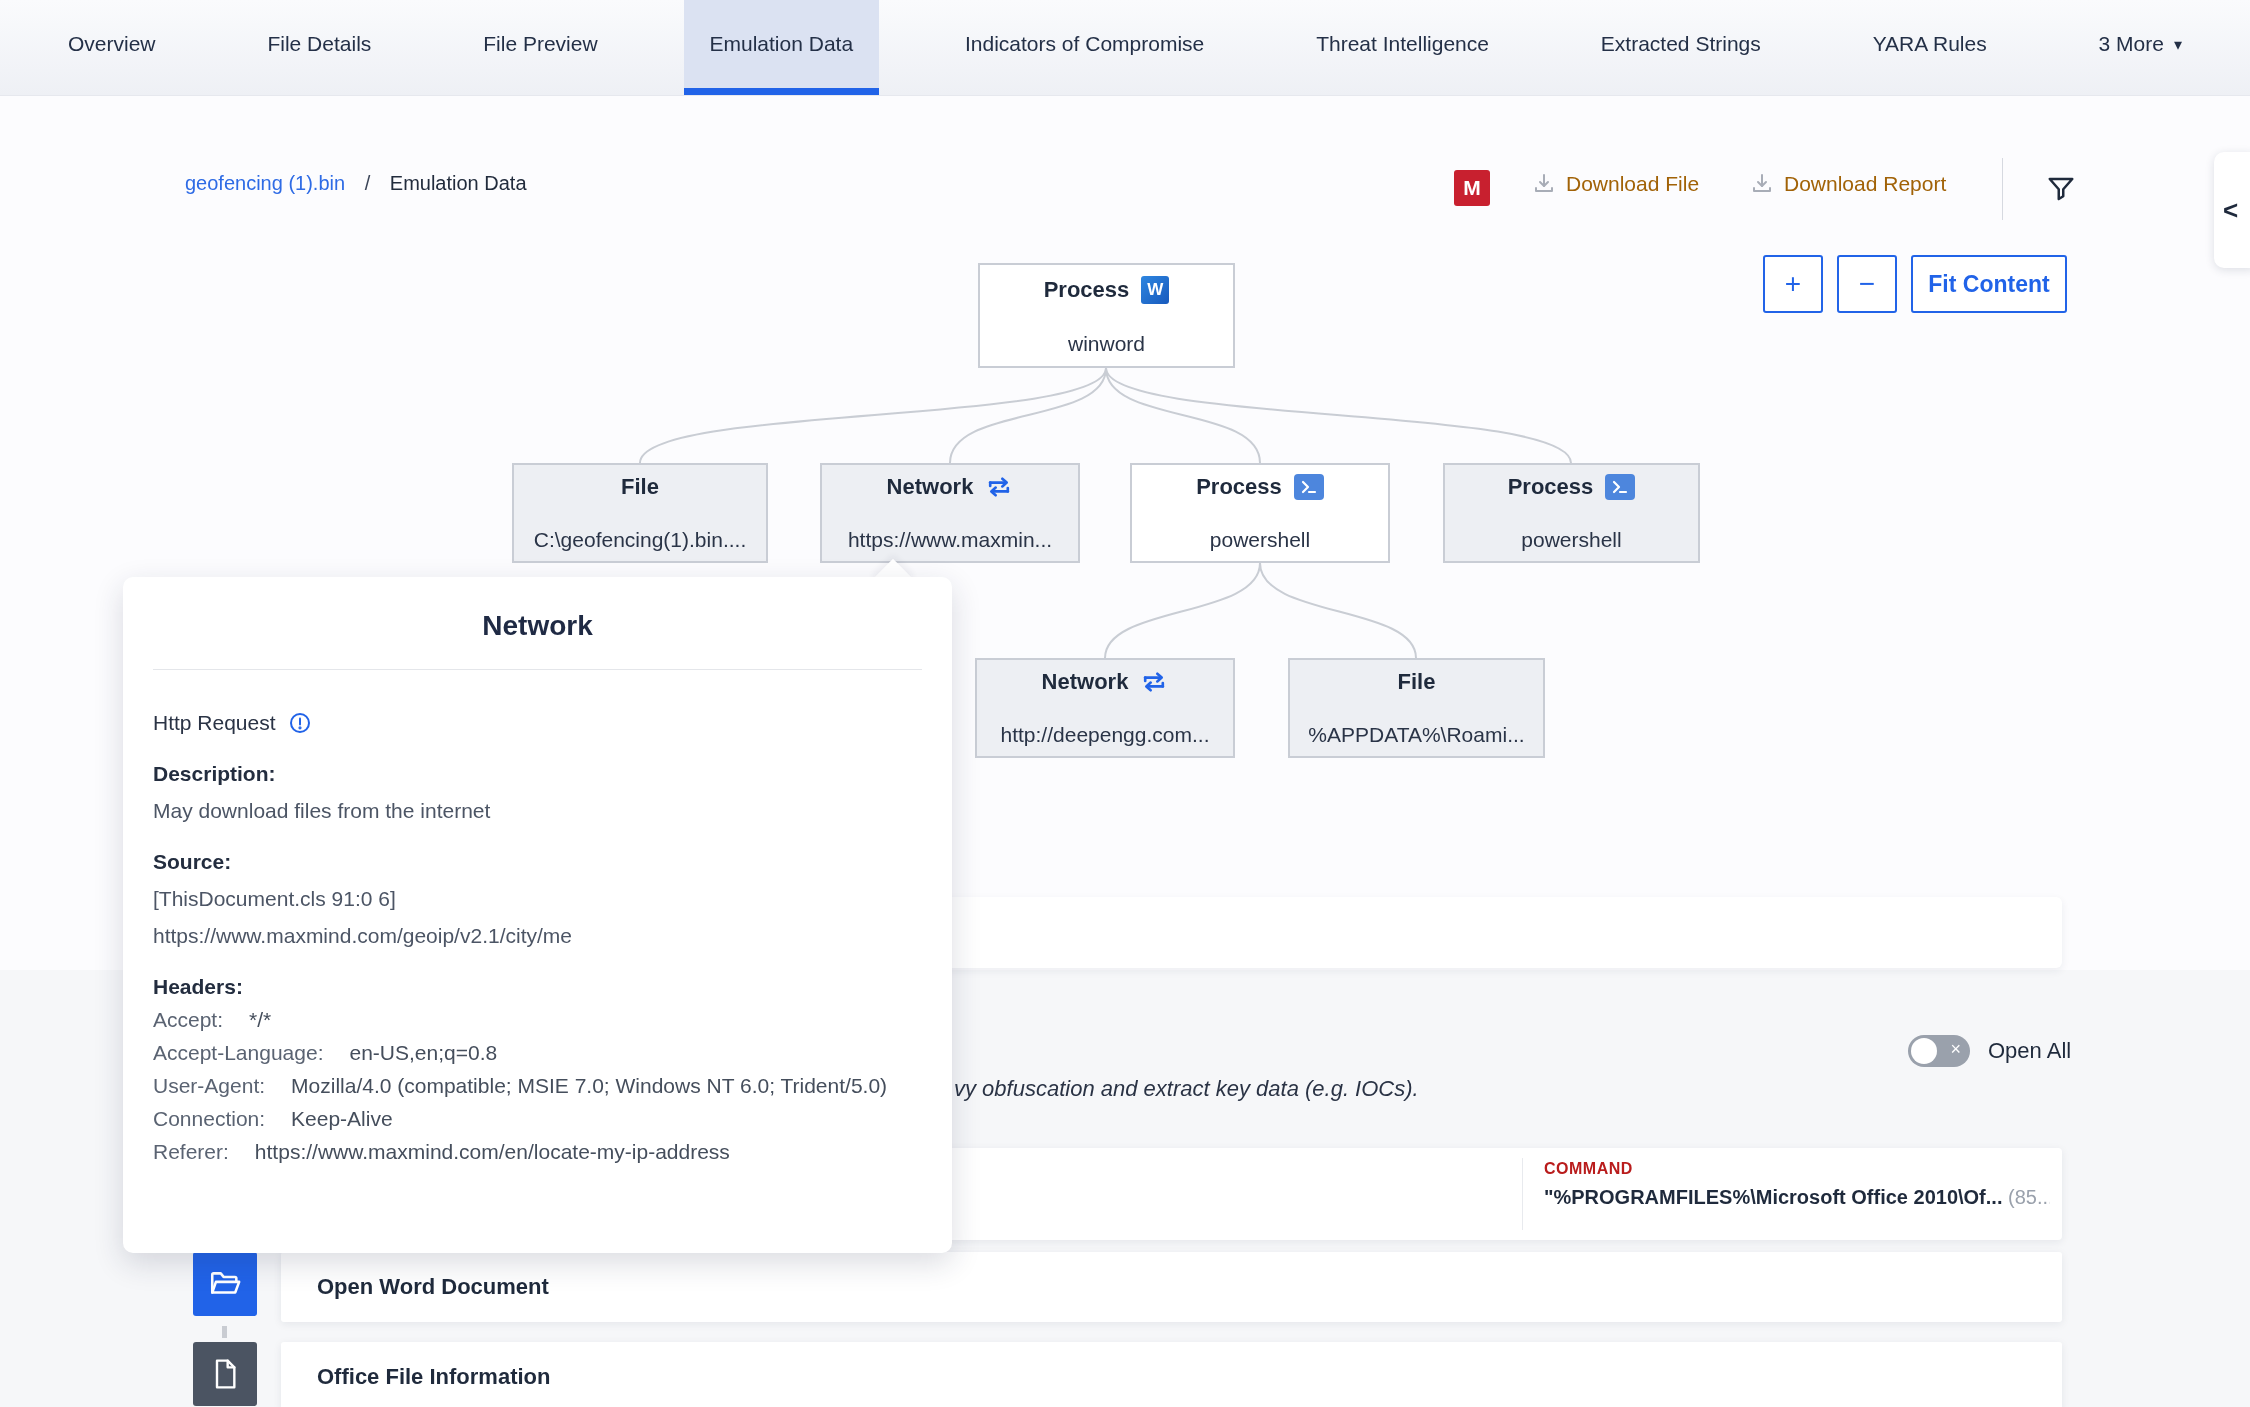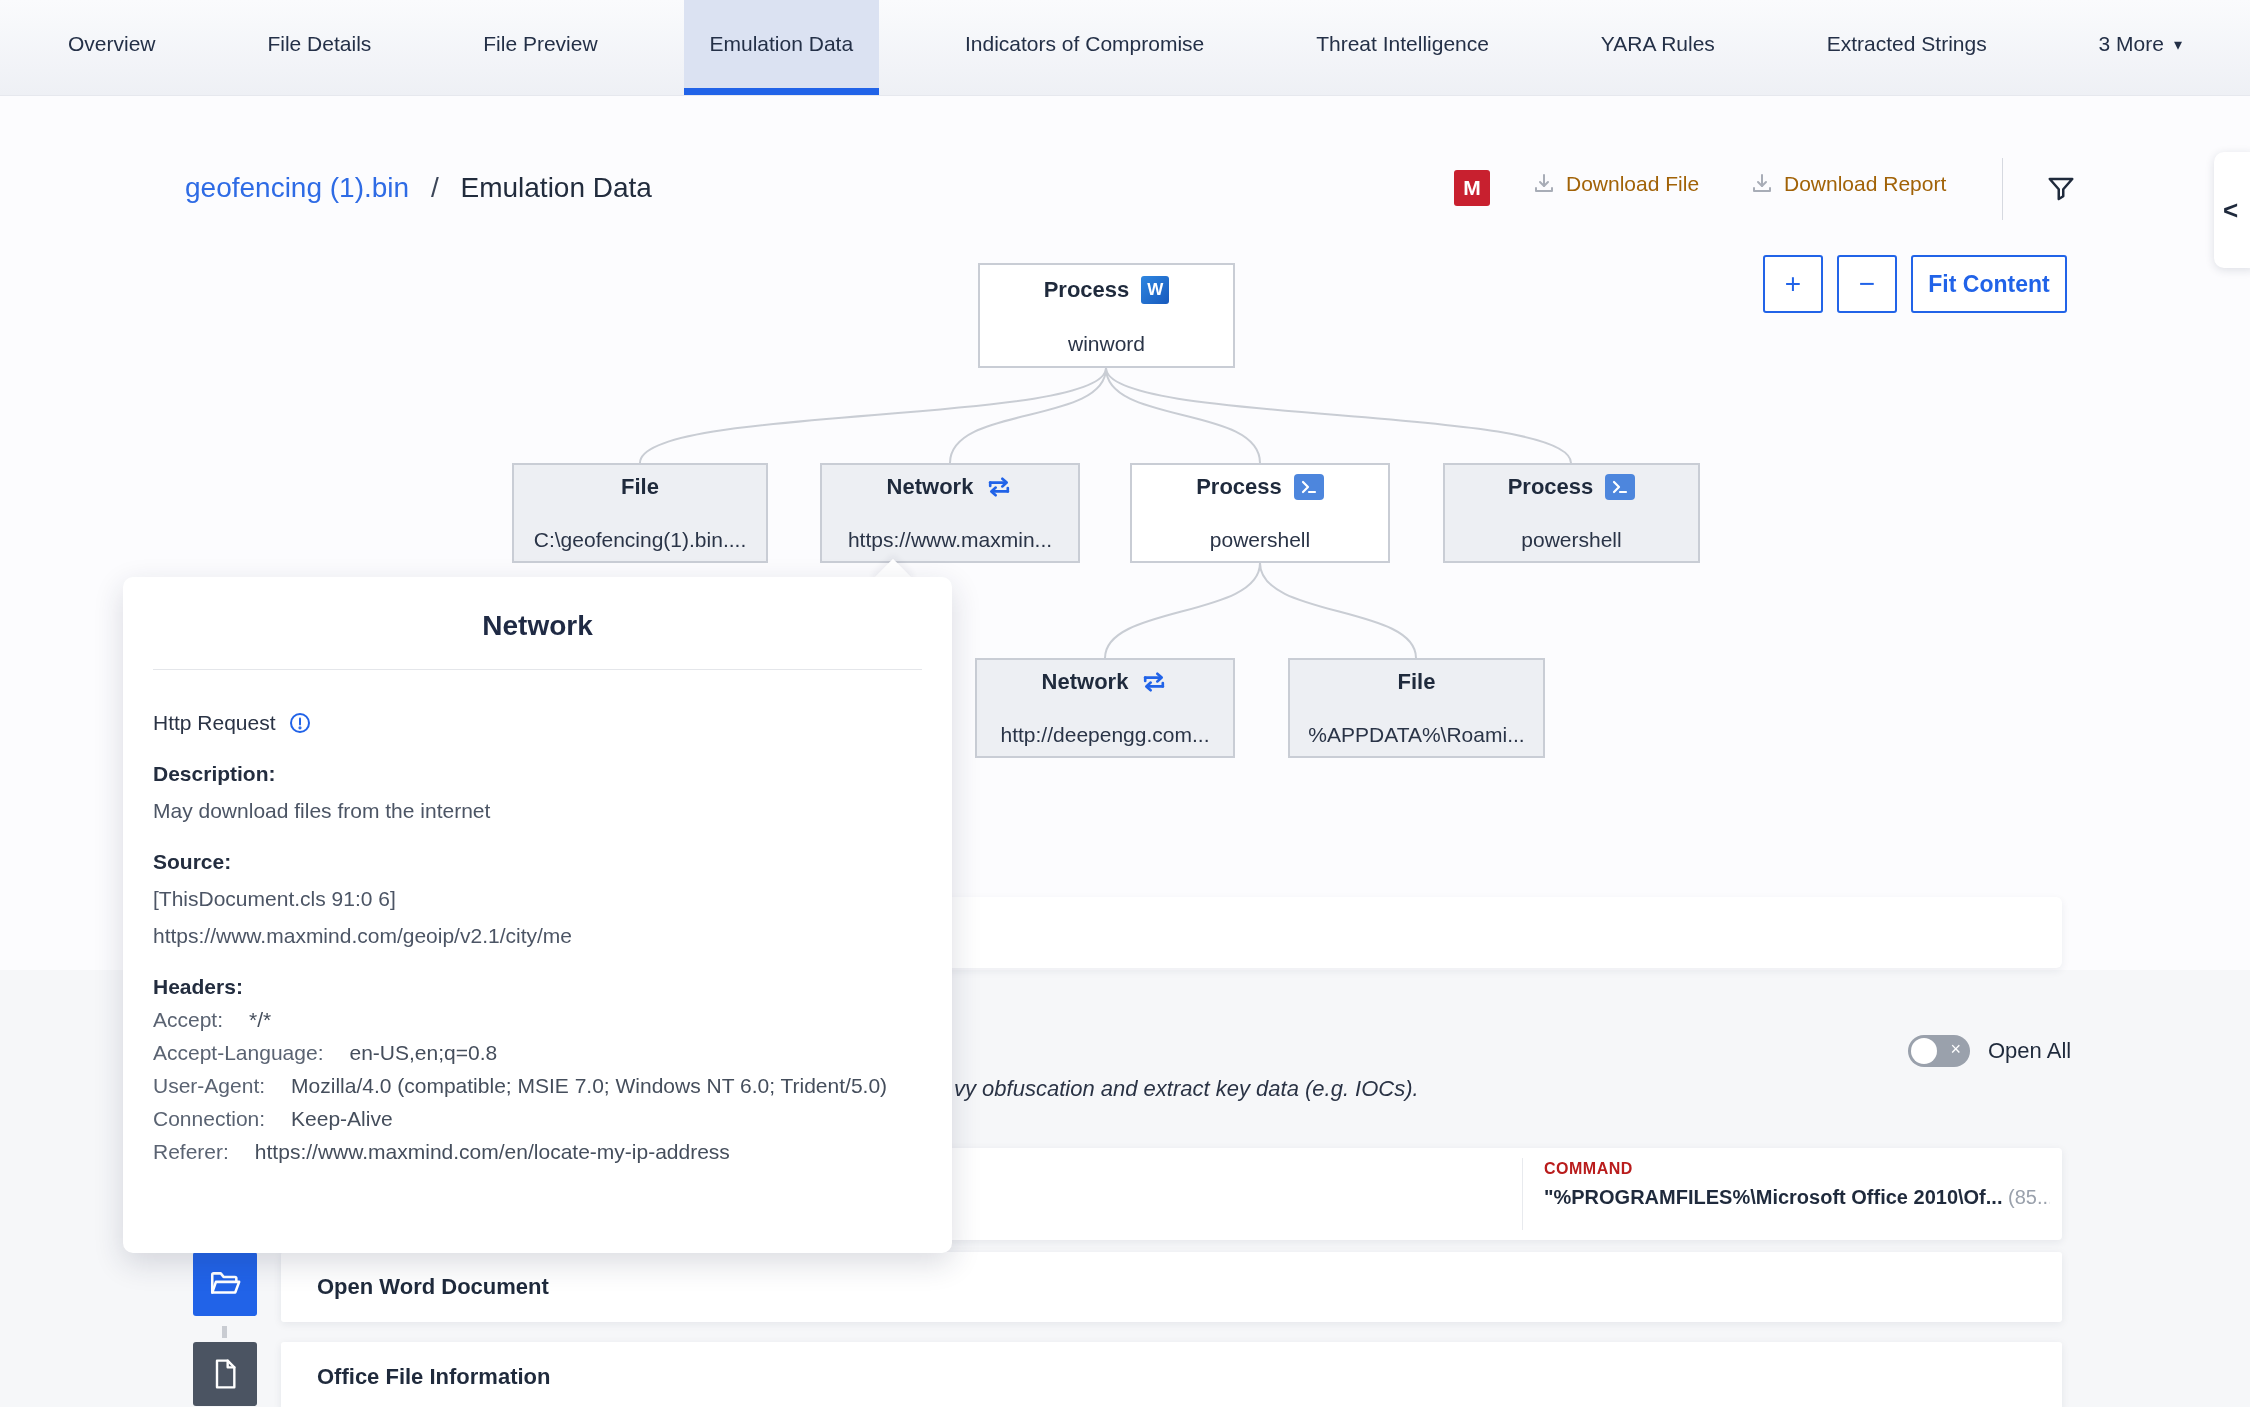--- a/index.html
+++ b/index.html
@@ -20,21 +20,21 @@
   }
   .tab {
     display:flex; align-items:center; gap:10px; padding:0 26px;
     font-size:21px; color:#243047; border-bottom:7px solid transparent;
     white-space:nowrap; cursor:pointer;
   }
   .tab.active { background:#dbe2f2; border-bottom-color:#2163e8; }
   .caret { font-size:16px; color:#243047; }
 
   
-  .breadcrumb { position:absolute; top:172px; left:185px; font-size:28px; z-index:4; }
+  .breadcrumb { position:absolute; top:172px; left:185px; font-size:20px; z-index:4; }
   .breadcrumb a { color:#2e6be5; text-decoration:none; }
   .breadcrumb .sep { color:#3b4558; margin:0 14px; }
   .breadcrumb .page { color:#222c3d; }
 
   .sev-badge {
     position:absolute; top:170px; left:1454px; width:36px; height:36px;
     background:#c8202f; color:#fff; font-weight:bold; font-size:21px;
     display:flex; align-items:center; justify-content:center; border-radius:3px; z-index:4;
   }
   .dl-btn {
@@ -165,24 +165,24 @@
     <div class="tab active">
         <span>Emulation Data</span>
       </div>
     <div class="tab">
         <span>Indicators of Compromise</span>
       </div>
     <div class="tab">
         <span>Threat Intelligence</span>
       </div>
     <div class="tab">
+        <span>Extracted Strings</span>
+      </div>
+    <div class="tab">
         <span>YARA Rules</span>
-      </div>
-    <div class="tab">
-        <span>Extracted Strings</span>
       </div>
     <div class="tab">
       <span>3 More</span>
       <span class="caret">▾</span>
     </div>
   </div>
 
   <div class="breadcrumb">
     <a href="#">geofencing (1).bin</a>
     <span class="sep">/</span>

